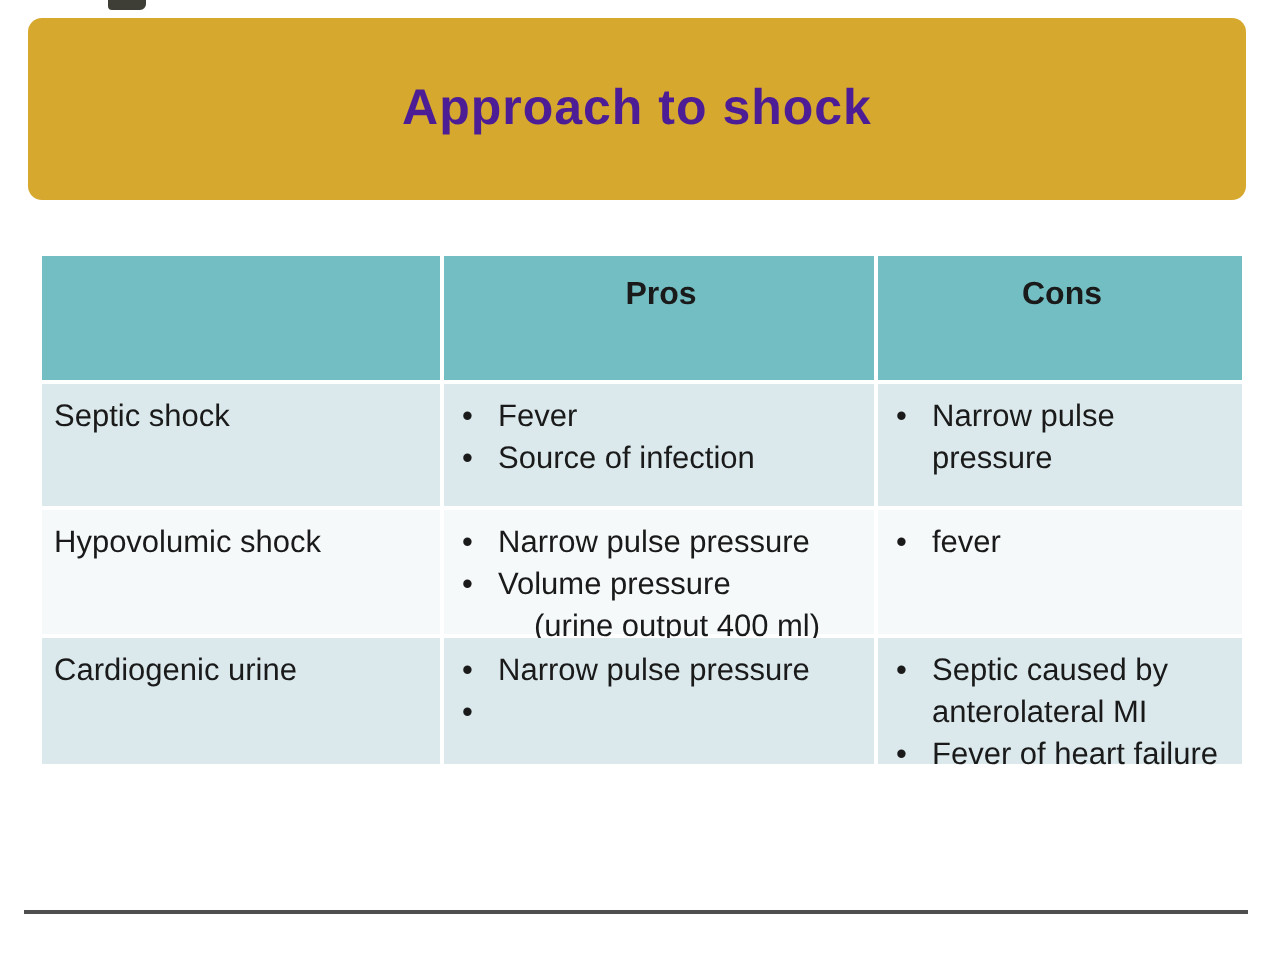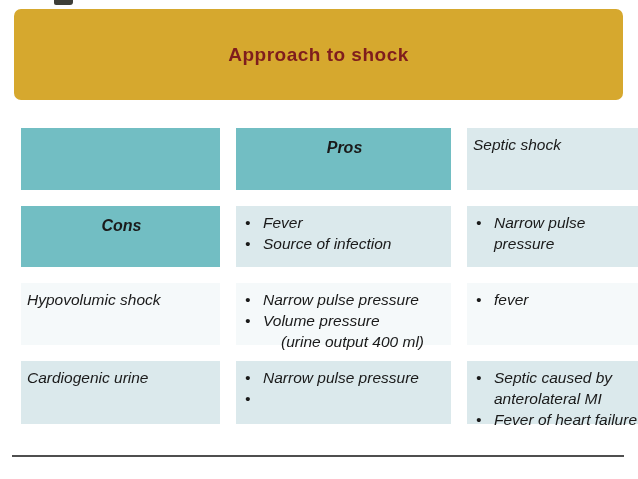--- a/index.html
+++ b/index.html
@@ -19,28 +19,28 @@
   .top-mark{
     position:absolute;left:54px;top:0;width:19px;height:5px;
     background:#3E3E37;border-radius:0 0 3px 2px;
   }
   .title-box{
     position:absolute;left:14px;top:9px;width:609px;height:91px;
     background:var(--title-bg);border-radius:7px;
     display:flex;align-items:center;justify-content:center;
   }
   .title-text{
-    font-size:19px;font-weight:bold;letter-spacing:.5px;color:#7f1d1d;
+    font-size:25px;font-weight:bold;letter-spacing:.5px;color:#4c1d95;
   }
   .shock-table{
     position:absolute;left:21px;top:128px;width:596px;
     display:grid;
     grid-template-columns:199px 215px 182px;
     grid-template-rows:62px 61px 62px 63px;
-    gap:16px;background:var(--divider);font-style:italic;
+    gap:2px;background:var(--divider);
   }
   .cell{
     box-sizing:border-box;font-size:15.5px;line-height:21px;
     padding:6px 4px 0 6px;overflow:visible;
   }
   .cell.head{
     background:var(--header-bg);font-weight:bold;font-size:16px;
     text-align:center;padding-top:9px;
   }
   .cell.r-odd{background:var(--row-alt-bg);}
@@ -62,23 +62,23 @@
   <div class="top-mark"></div>
 
   <div class="title-box">
     <span class="title-text">Approach to shock</span>
   </div>
 
   <div class="shock-table">
 
     <div class="cell head"></div>
     <div class="cell head">Pros</div>
+    <div class="cell head">Cons</div>
+
     <div class="cell r-odd">Septic shock</div>
-
-    <div class="cell head">Cons</div>
     <div class="cell r-odd c-list">
       <div class="li">
         <span class="b">•</span>
         <span>Fever</span>
       </div>
       <div class="li">
         <span class="b">•</span>
         <span>Source of infection</span>
       </div>
     </div>

